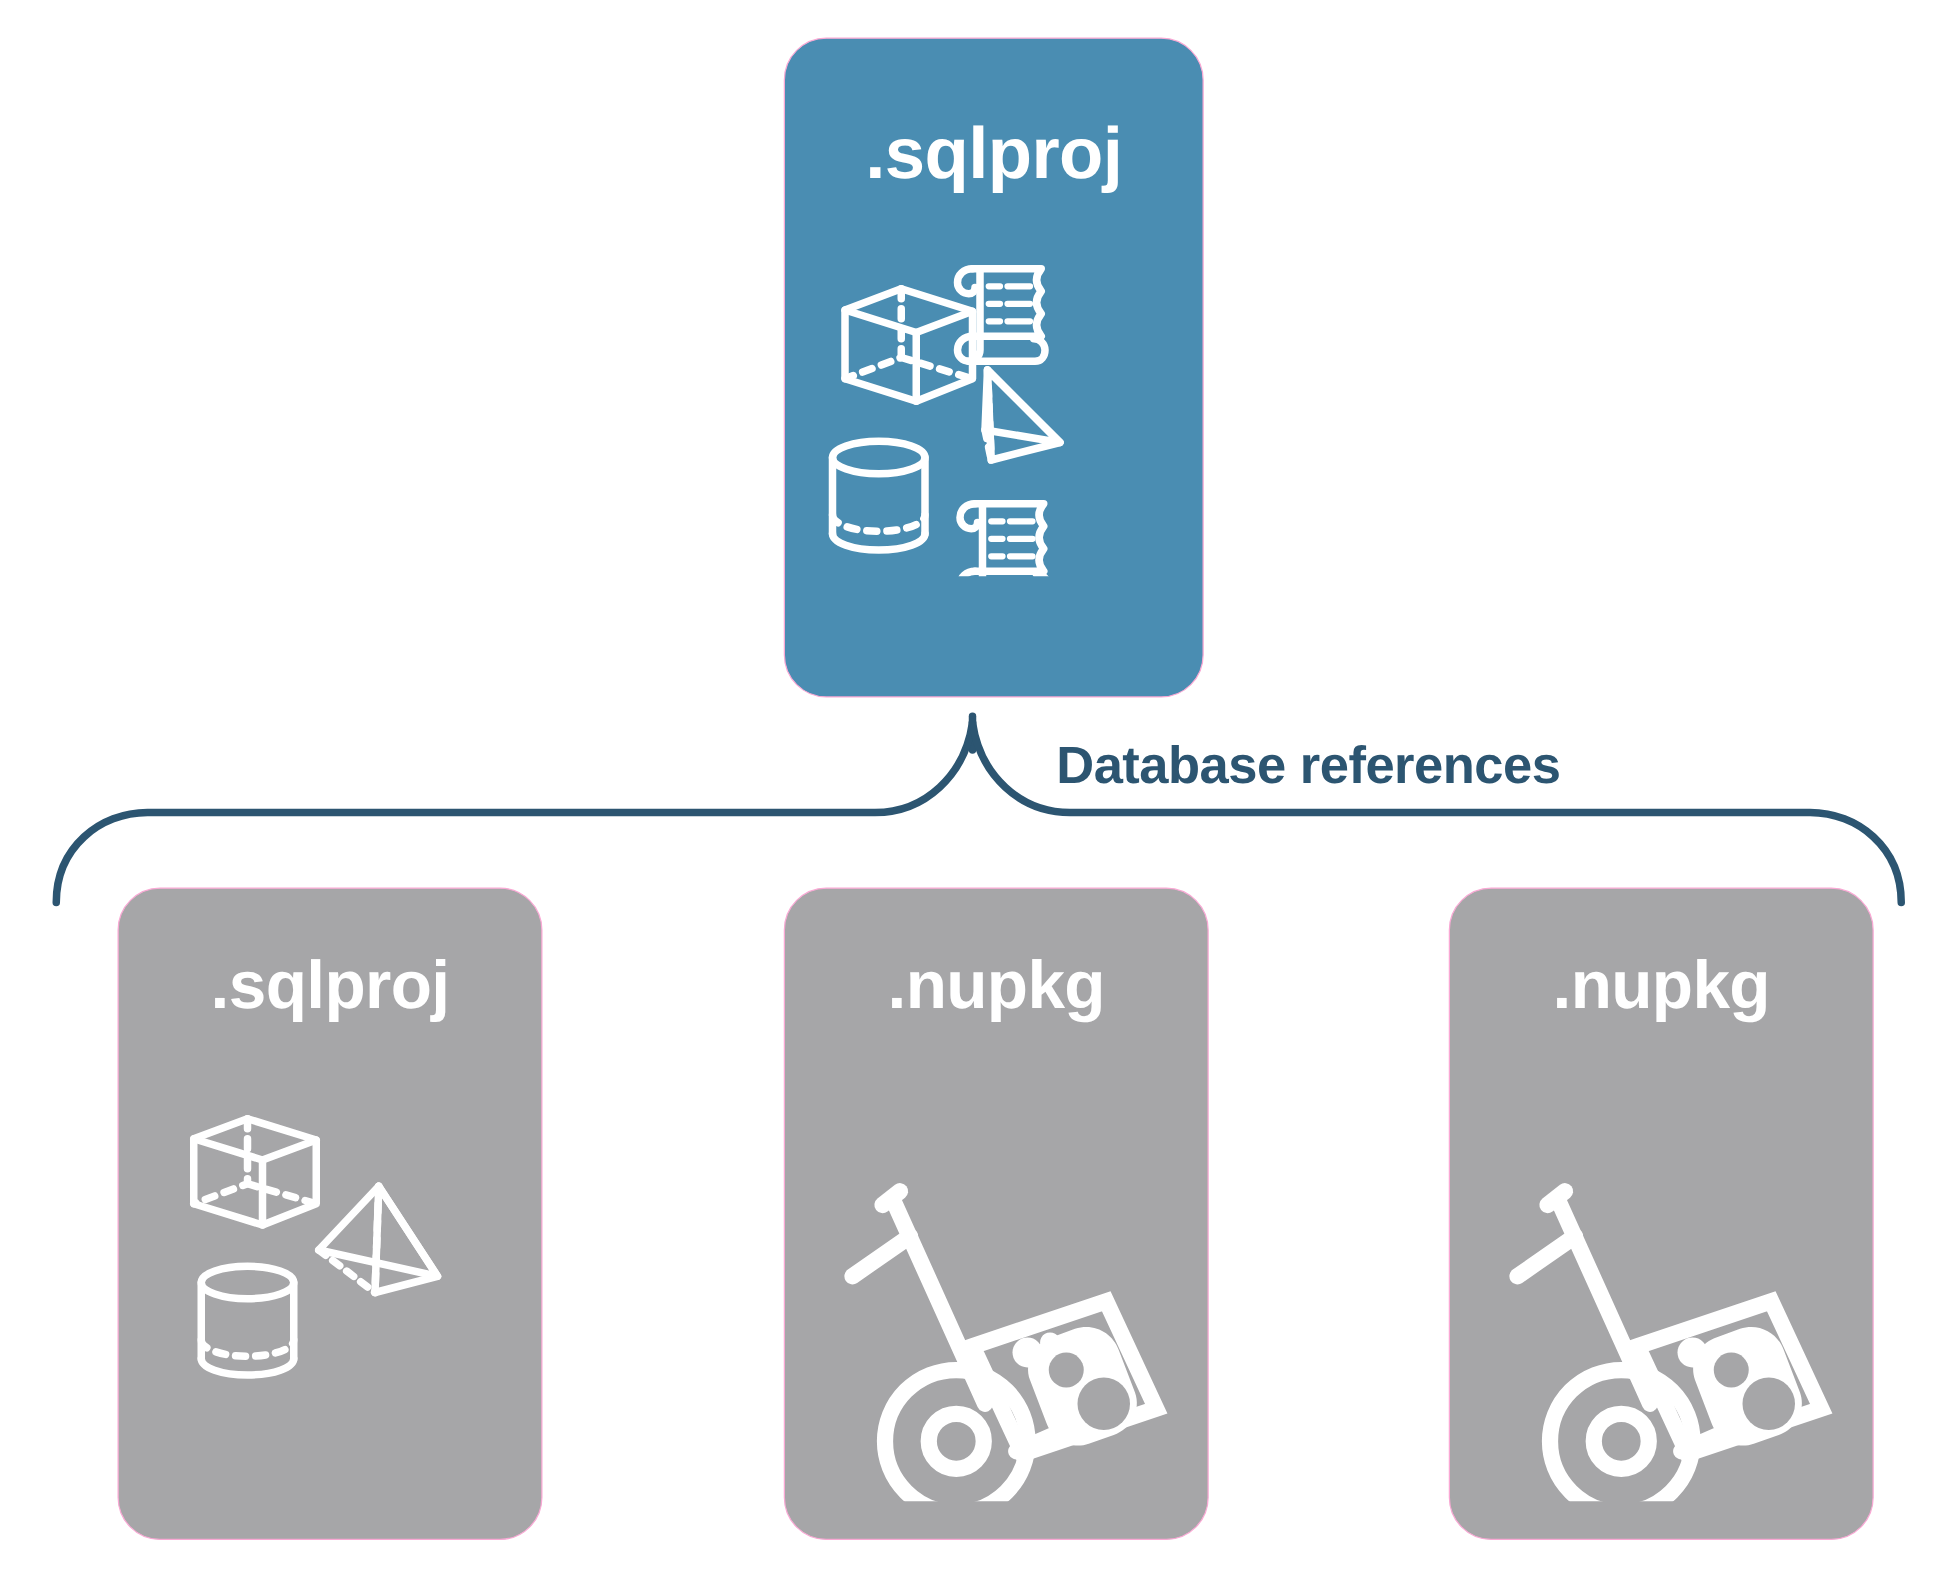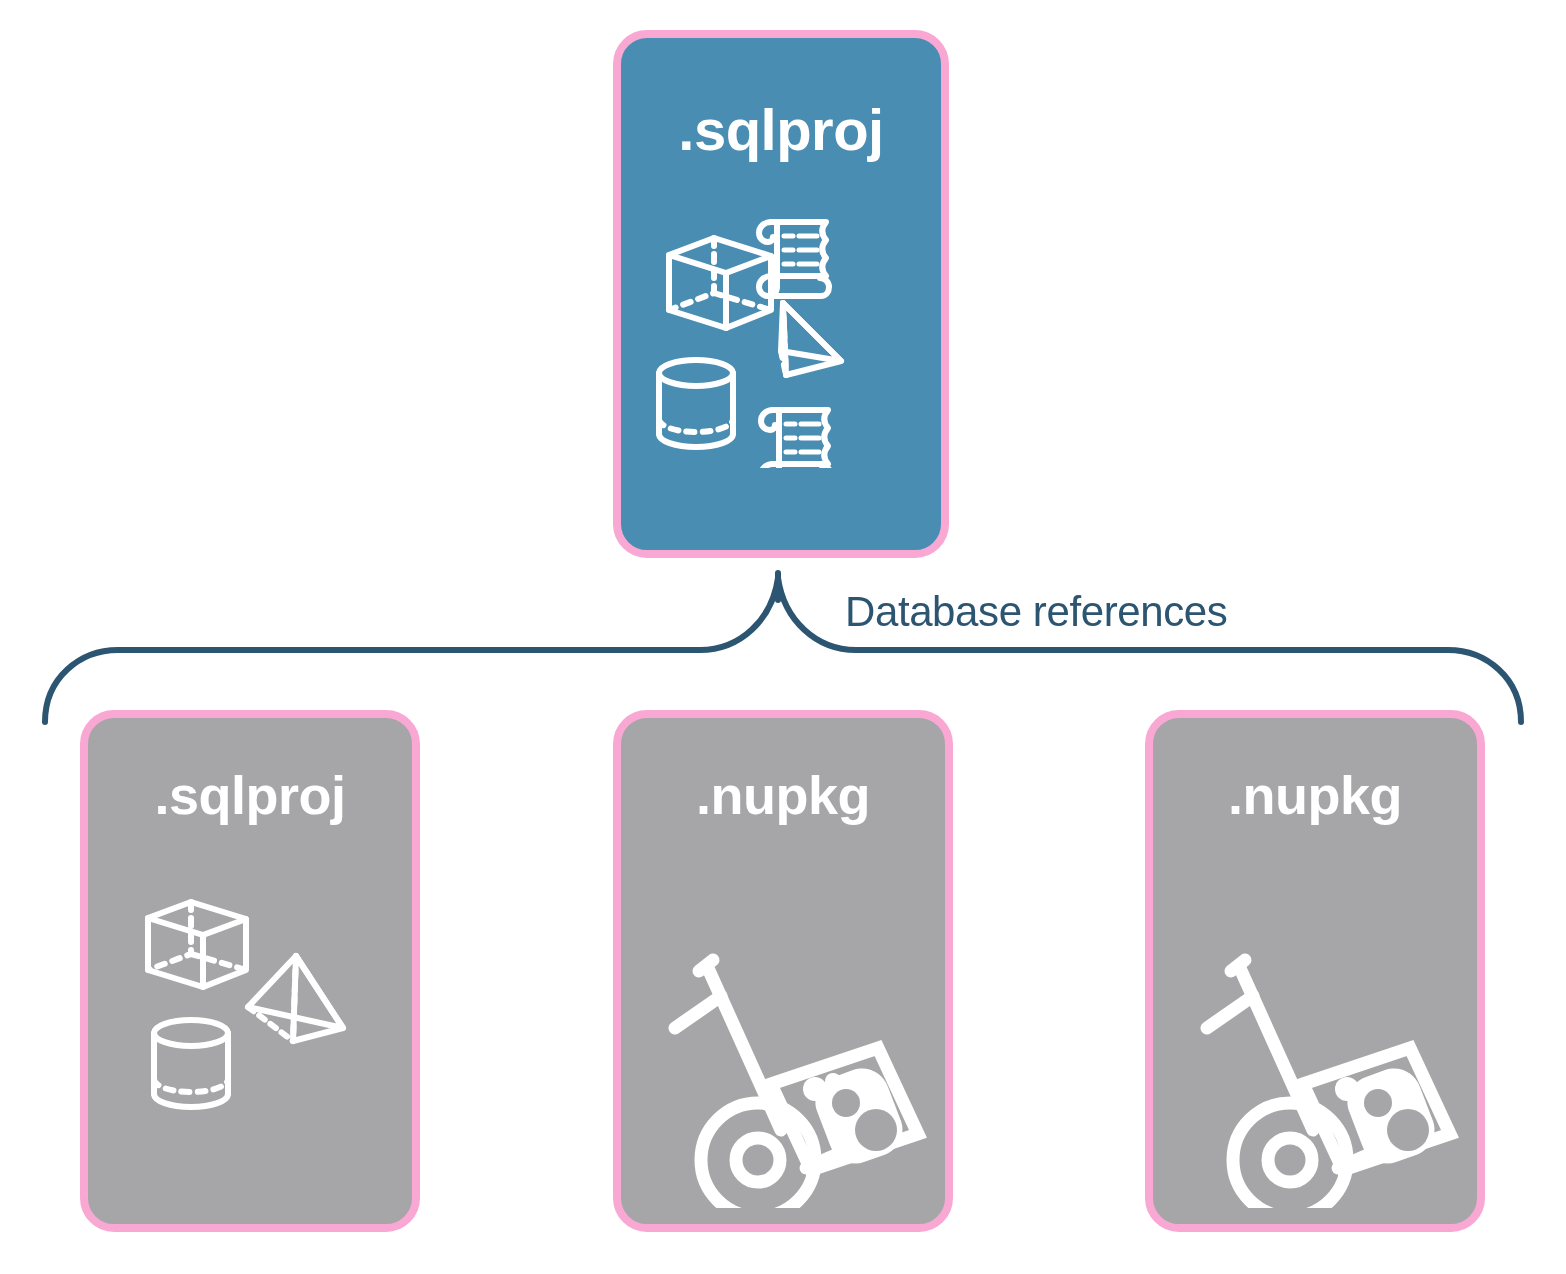--- a/index.html
+++ b/index.html
@@ -19,22 +19,23 @@
     position: absolute;
     left: 0;
     top: 0;
     width: 1566px;
     height: 1274px;
   }
 
   .card {
     position: absolute;
     box-sizing: border-box;
-    border: 8px solid #f9a8d4;
+    border: 1px solid #f9a8d4;
     border-radius: 34px;
+    margin-left: 14px;
   }
 
   .card .card-title {
     position: absolute;
     left: 0;
     right: 0;
     text-align: center;
     color: #ffffff;
     font-weight: bold;
     letter-spacing: -0.5px;
@@ -93,21 +94,21 @@
     height: 1274px;
     pointer-events: none;
   }
 
   #brace-label {
     position: absolute;
     left: 845px;
     top: 588px;
     color: #2c5571;
     font-size: 42px;
-    font-weight: normal;
+    font-weight: bold;
     letter-spacing: -0.4px;
     white-space: nowrap;
     user-select: none;
   }
 
   .icon-svg { display: block; }
 </style>
 </head>
 <body>
 

